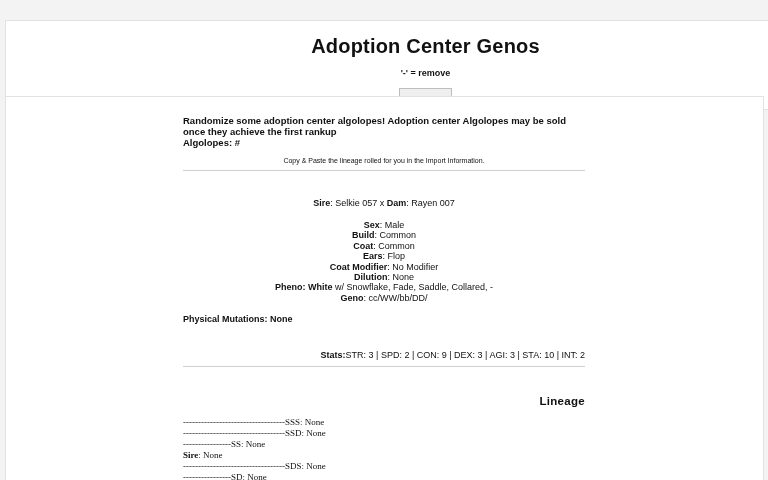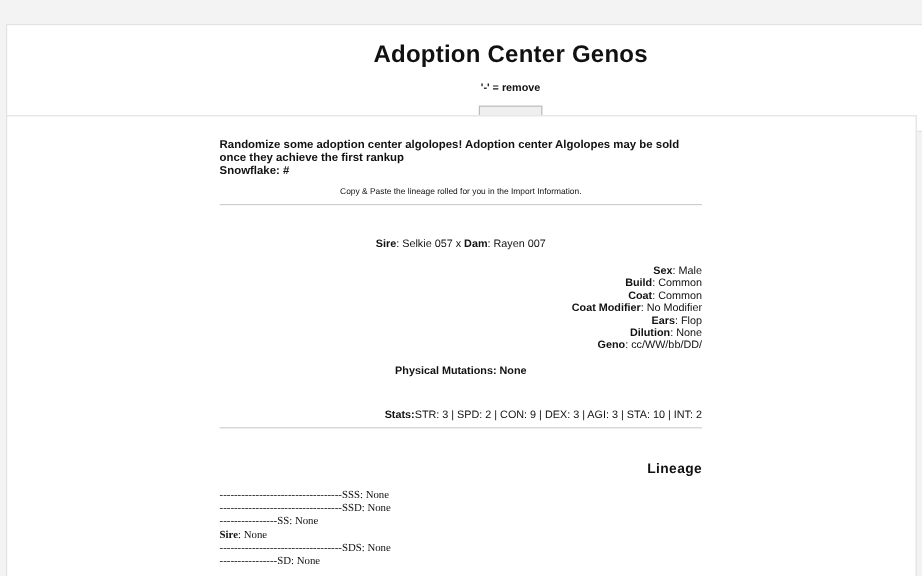--- a/index.html
+++ b/index.html
@@ -85,27 +85,27 @@
       margin: 5px 0 0 0;
     }
     .parents {
       margin-top: 27px;
       text-align: center;
       font-size: 9px;
       line-height: 11px;
     }
     .traits {
       margin-top: 11px;
-      text-align: right;
+      text-align: center;
       font-size: 9px;
       line-height: 10.4px;
     }
     .mutations {
       margin-top: 11px;
-      text-align: center;
+      text-align: left;
       font-size: 9px;
       font-weight: bold;
       line-height: 11px;
     }
     .stats {
       margin-top: 25px;
       text-align: right;
       font-size: 9px;
       line-height: 11px;
     }
@@ -133,40 +133,41 @@
   <h1>Adoption Center Genos</h1>
   <div class="hint">'-' = remove</div>
   <button>randomize</button>
 </div>
 
 <div class="content">
   <div class="inner">
     <div class="intro">
       <div>Randomize some adoption center algolopes! Adoption center Algolopes may be sold once they achieve the first rankup</div>
       <div>
-        <span>Snowflake:</span>
+        <span>Algolopes:</span>
         <span>#</span>
       </div>
     </div>
     <div class="copy-note">Copy &amp; Paste the lineage rolled for you in the Import Information.</div>
     <hr class="div">
 
     <div class="parents">
       <b>Sire</b>: <span>Selkie 057</span>
       <span>x</span>
       <b>Dam</b>: <span>Rayen 007</span>
     </div>
 
     <div class="traits">
       <div><b>Sex</b>: <span>Male</span></div>
       <div><b>Build</b>: <span>Common</span></div>
       <div><b>Coat</b>: <span>Common</span></div>
+      <div><b>Ears</b>: <span>Flop</span></div>
       <div><b>Coat Modifier</b>: <span>No Modifier</span></div>
-      <div><b>Ears</b>: <span>Flop</span></div>
       <div><b>Dilution</b>: <span>None</span></div>
+      <div><b>Pheno</b><b>: </b><b>White</b> <span>w/ Snowflake, Fade, Saddle, Collared, -</span></div>
       <div><b>Geno</b>: <span>cc/WW/bb/DD/</span></div>
     </div>
 
     <div class="mutations">
       <span>Physical Mutations:</span>
       <span>None</span>
     </div>
 
     <div class="stats"><b>Stats:</b><span>STR: 3 | SPD: 2 | CON: 9 | DEX: 3 | AGI: 3 | STA: 10 | INT: 2</span></div>
     <hr class="div">

